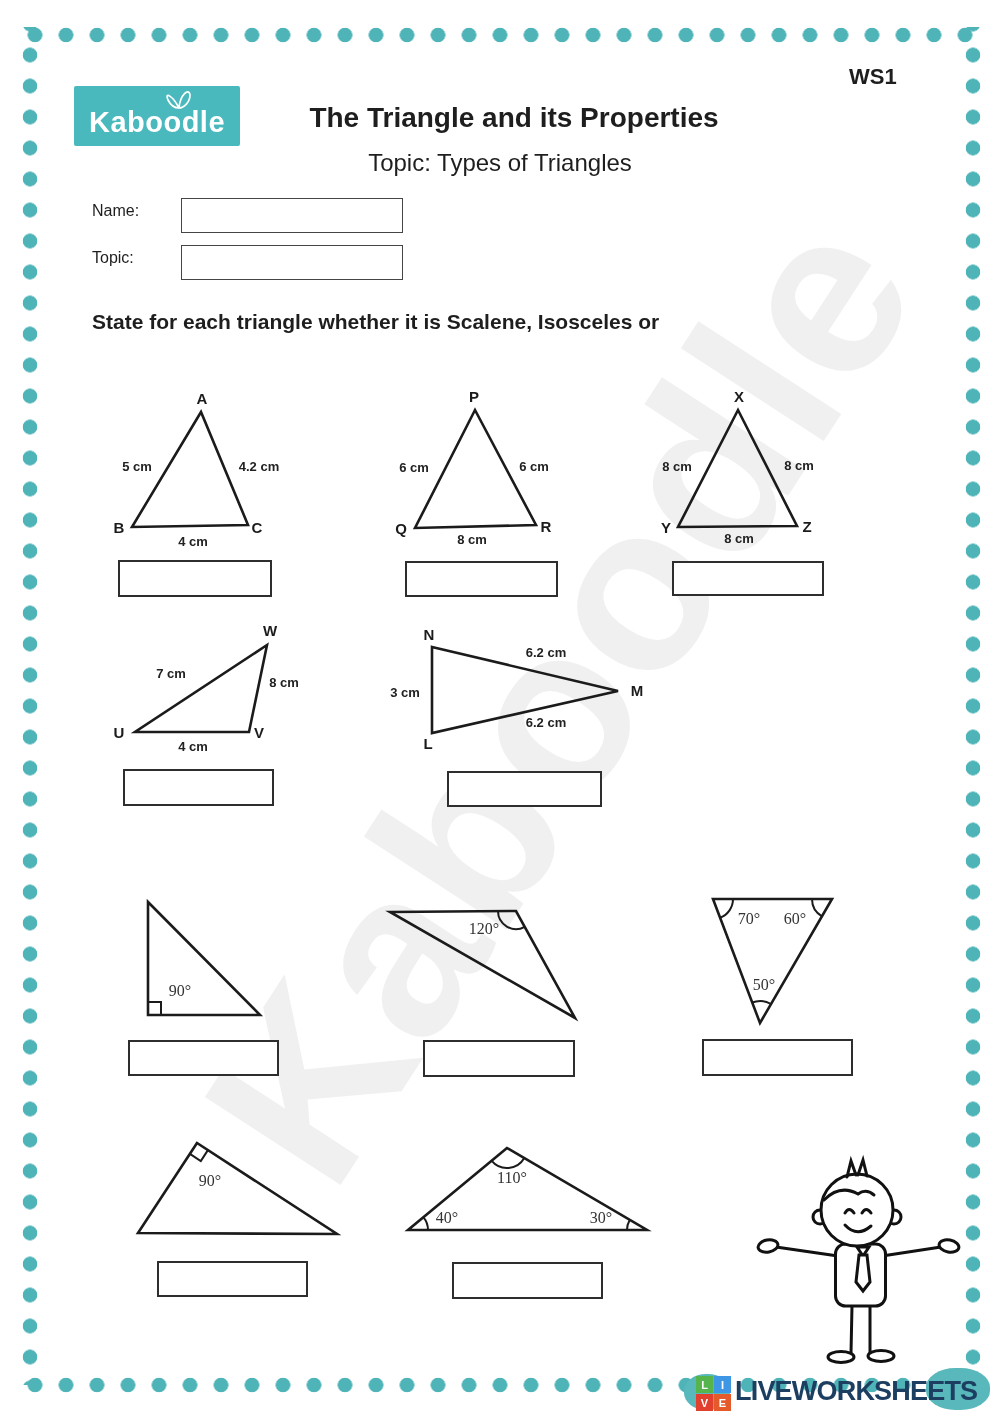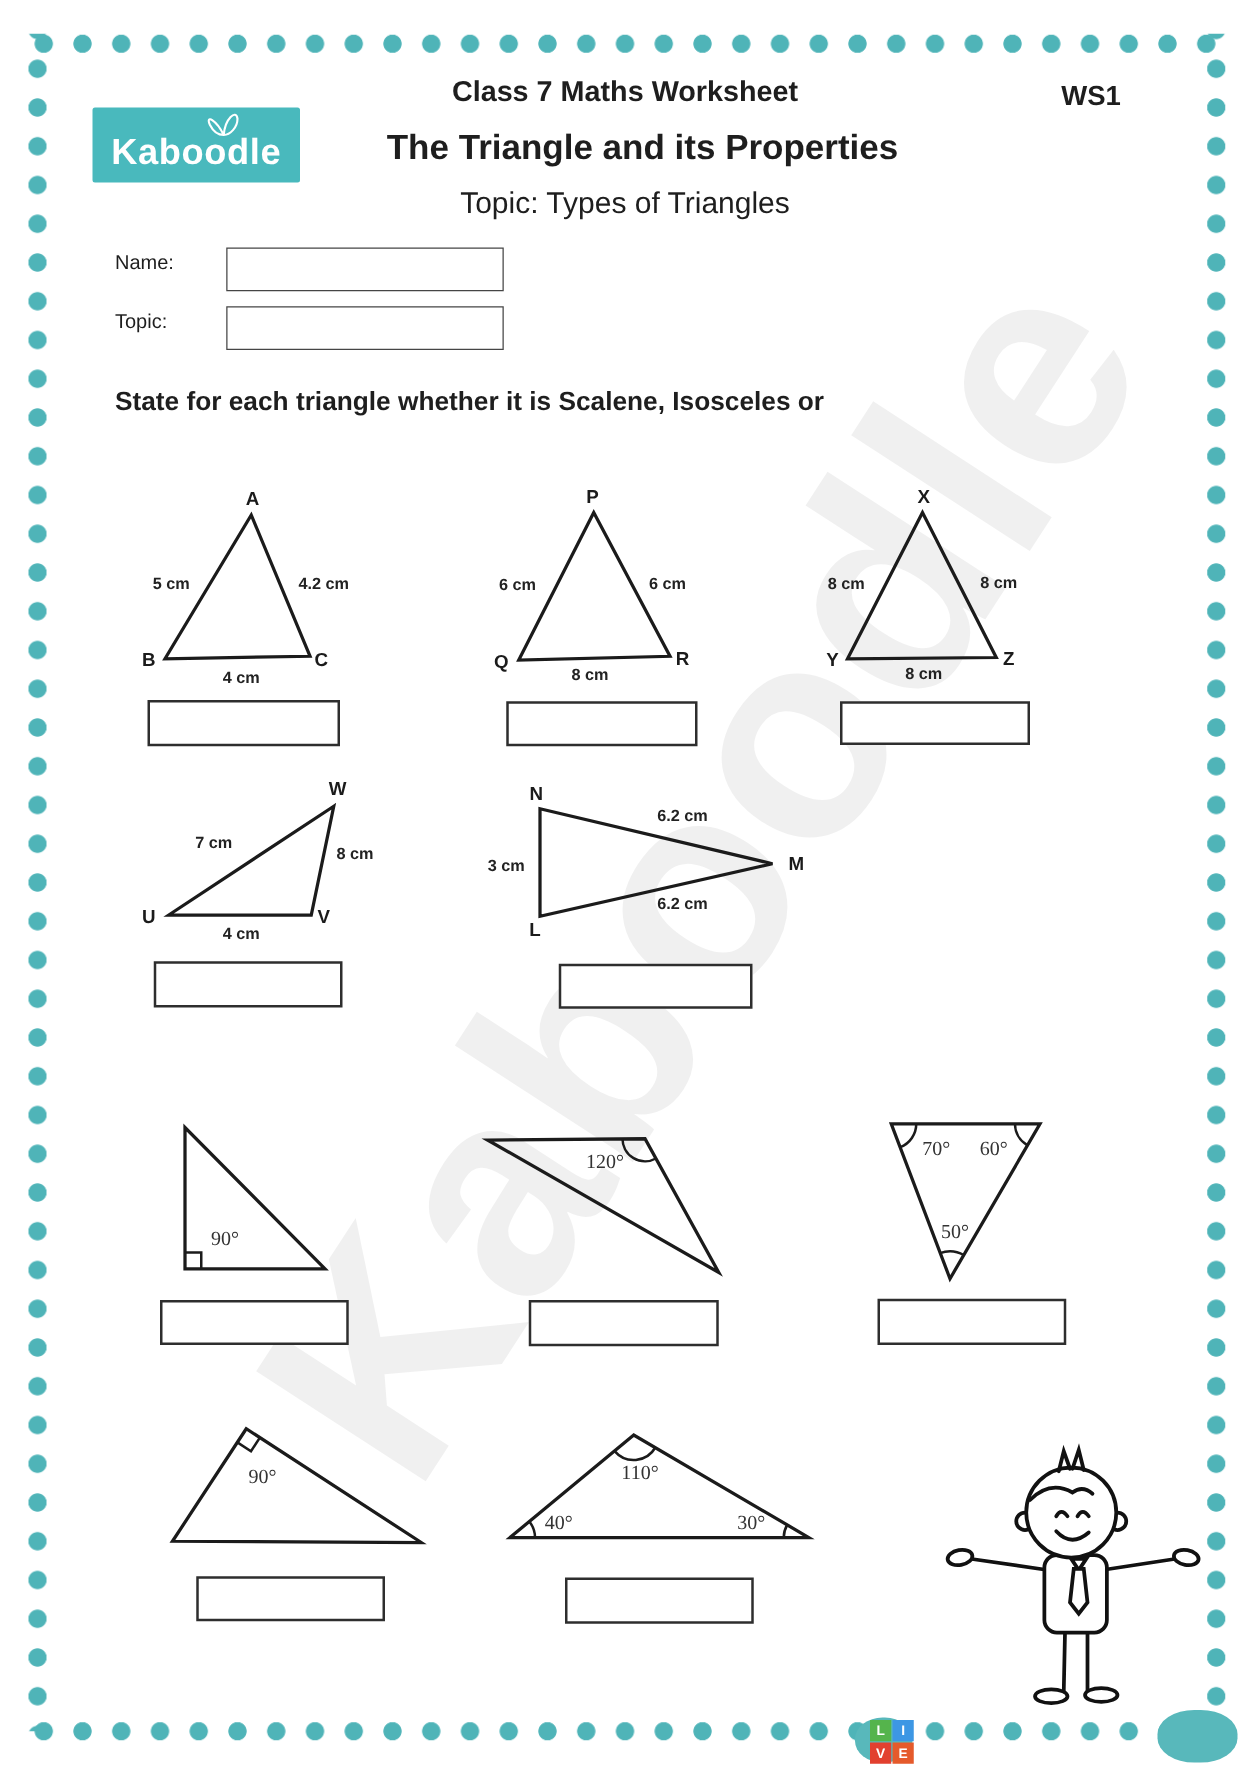--- a/index.html
+++ b/index.html
@@ -73,21 +73,20 @@
 
 <div id="page">
 
   <div class="dotstrip dots-h dots-top"></div>
   <div class="dotstrip dots-h dots-bottom"></div>
   <div class="dotstrip dots-v dots-left"></div>
   <div class="dotstrip dots-v dots-right"></div>
 
   <div class="abs watermark">Kaboodle</div>
 
-  <div class="abs course">Class 7 Maths Worksheet</div>
   <div class="abs wscode">WS1</div>
   <div class="abs title">The Triangle and its Properties</div>
   <div class="abs topic">Topic: Types of Triangles</div>
 
   <div class="abs logo">
     <svg class="logo-bfly" width="34" height="24" viewBox="0 0 34 24">
       <path d="M17,21 C11,9 2,4 6,13 C9,19 13,21 17,21 C18,8 27,0 28,8 C28,15 22,21 17,21" fill="none" stroke="#ffffff" stroke-width="1.7" stroke-linecap="round"></path>
     </svg>
     <div class="logo-text">Kaboodle</div>
   </div>
@@ -206,14 +205,15 @@
 
 
   <div class="blob" style="left:684px;top:1374px;width:46px;height:36px;border-radius:48%;"></div>
   <div class="blob" style="left:926px;top:1368px;width:64px;height:42px;border-radius:46%;"></div>
   <div class="abs livegrid">
     <span class="sq-l">L</span>
     <span class="sq-i">I</span>
     <span class="sq-v">V</span>
     <span class="sq-e">E</span>
   </div>
+  <div class="abs brand">LIVEWORKSHEETS</div>
 
 </div>
 
 </body></html>

